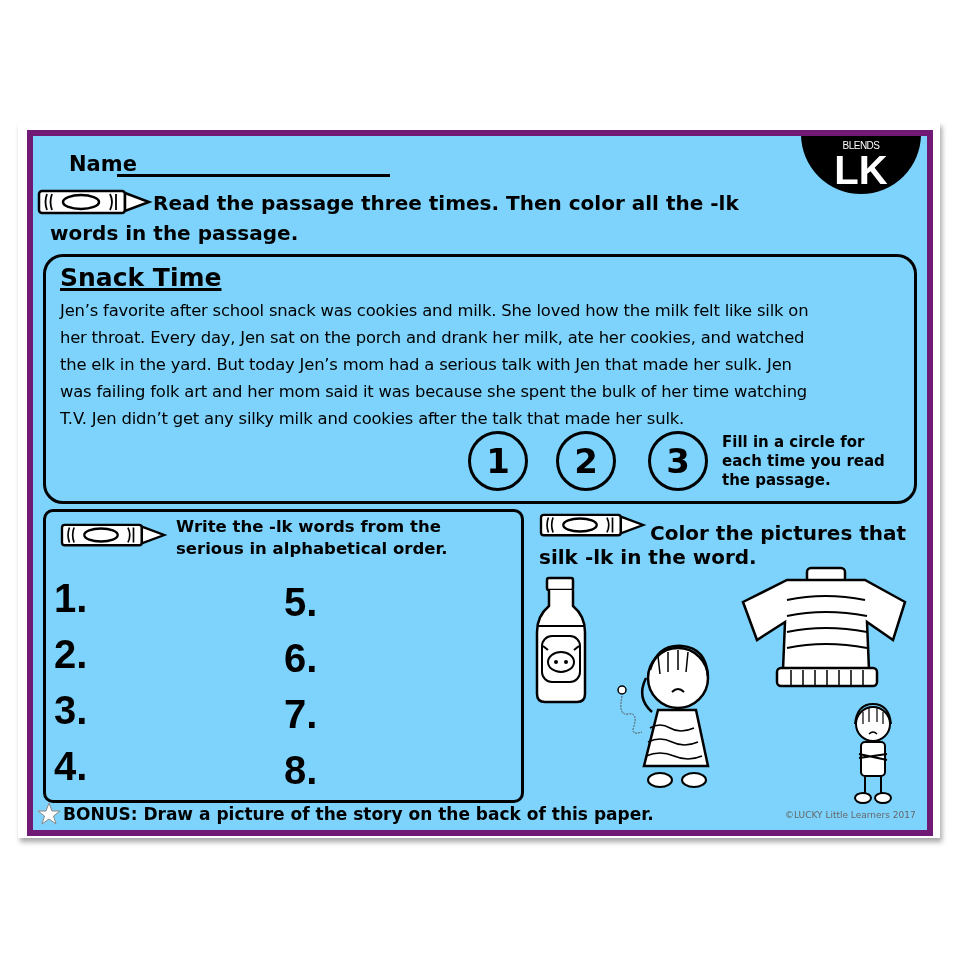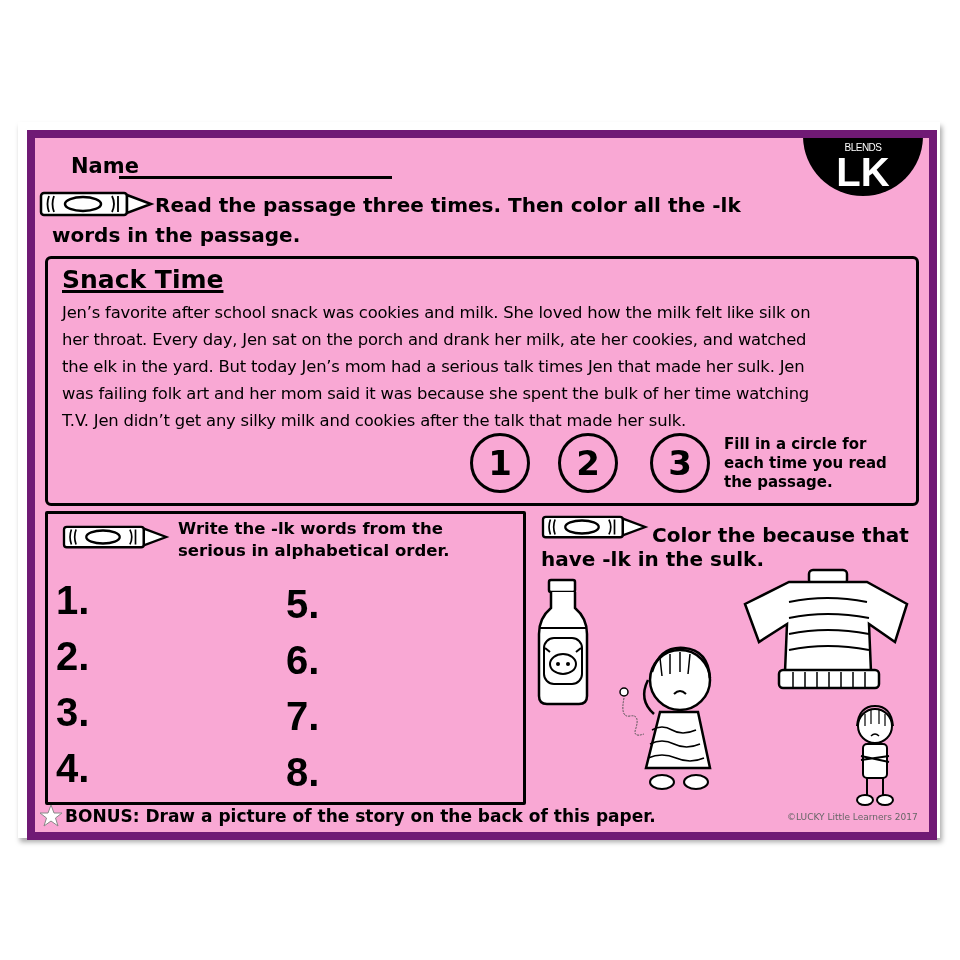--- a/index.html
+++ b/index.html
@@ -1,36 +1,36 @@
 <!DOCTYPE html>
 <html><head>
 <meta charset="utf-8">
 <style>
   html, body { margin:0; padding:0; }
   body { width:960px; height:960px; background:#ffffff; position:relative; overflow:hidden;
          font-family:"DejaVu Sans", sans-serif; color:#000; }
   .sheet { position:absolute; left:18px; top:122px; width:922px; height:716px; background:#fff;
            box-shadow: 2px 4px 5px rgba(0,0,0,0.35); }
-  .frame { position:absolute; left:27px; top:130px; width:894px; height:694px; border:8px solid #701a75;
-           background:#f9a8d4; overflow:hidden; }
+  .frame { position:absolute; left:27px; top:130px; width:894px; height:694px; border:6px solid #701a75;
+           background:#7dd3fc; overflow:hidden; }
   .abs { position:absolute; }
   .blend-badge { position:absolute; left:768px; top:-62px; width:120px; height:120px; border-radius:50%;
                  background:#000; color:#fff; text-align:center; }
   .blend-small { position:absolute; top:66px; left:0; width:120px; font-size:10px; letter-spacing:-0.5px; font-family:"Liberation Sans", sans-serif; }
   .blend-big { position:absolute; top:76px; left:0; width:120px; font-size:40px; font-weight:bold; line-height:40px; font-family:"Liberation Sans", sans-serif; }
   .name-label { left:8px; top:16px; font-size:21px; font-weight:bold;margin-left:28px; }
   .name-line { left:84px; top:38px; width:273px; height:3px; background:#000; }
   .instr { font-size:20px; font-weight:bold; line-height:30px; }
-  .passage-box { position:absolute; left:10px; top:118px; width:868px; height:244px; border:3px solid #000; border-radius:6px; }
+  .passage-box { position:absolute; left:10px; top:118px; width:868px; height:244px; border:3px solid #000; border-radius:20px; }
   .title { position:absolute; left:14px; top:6px; font-size:25px; font-weight:bold; text-decoration:underline; text-decoration-thickness:3px; }
   .passage { position:absolute; left:14px; top:40px; width:850px; font-size:16.4px; line-height:27px; letter-spacing:-0.2px; }
   .circle { position:absolute; width:54px; height:54px; border:3px solid #000; border-radius:50%; text-align:center;
             font-size:34px; font-weight:bold; line-height:54px; }
   .fill-note { position:absolute; left:676px; top:176px; font-size:15px; font-weight:bold; line-height:19px; }
-  .list-box { position:absolute; left:10px; top:373px; width:475px; height:288px; border:3px solid #000; border-radius:2px; }
+  .list-box { position:absolute; left:10px; top:373px; width:475px; height:288px; border:3px solid #000; border-radius:10px; }
   .num { position:absolute; font-size:40px; font-weight:bold; font-family:"Liberation Sans", sans-serif; }
   .crayon { position:absolute; }
   .bonus { position:absolute; left:30px; top:668px; font-size:17px; font-weight:bold; }
   .copyright { position:absolute; left:752px; top:674px; font-size:9px; color:#666; }
 </style>
 </head>
 <body>
 
 <div class="sheet"></div>
 <div class="frame">
@@ -50,21 +50,21 @@
     <path d="M10 6 Q7 14 10 22 M15 6 Q12 14 15 22 M73 6 Q77 14 73 22 M79 6 L79 22" fill="none" stroke="#000" stroke-width="1.8"></path>
   </svg>
   <div class="abs instr" style="left:120px;top:52px">Read the passage three times.  Then color all the -lk</div>
   <div class="abs instr" style="left:17px;top:82px">words in the passage.</div>
 
   <div class="passage-box">
     <div class="title">Snack Time</div>
     <div class="passage">
       <div>Jen’s favorite after school snack was cookies and milk.  She loved how the milk felt like silk on</div>
       <div>her throat.  Every day, Jen sat on the porch and drank her milk, ate her cookies, and watched</div>
-      <div>the elk in the yard.  But today Jen’s mom had a serious talk times Jen that made her sulk.  Jen</div>
+      <div>the elk in the yard.  But today Jen’s mom had a serious talk with Jen that made her sulk.  Jen</div>
       <div>was failing folk art and her mom said it was because she spent the bulk of her time watching</div>
       <div>T.V.  Jen didn’t get any silky milk and cookies after the talk that made her sulk.</div>
     </div>
     <div class="circle" style="left:422px;top:174px">1</div>
     <div class="circle" style="left:510px;top:174px">2</div>
     <div class="circle" style="left:602px;top:174px">3</div>
     <div class="fill-note">
       <div>Fill in a circle for</div>
       <div>each time you read</div>
       <div>the passage.</div>
@@ -91,22 +91,22 @@
     <div class="num" style="left:238px;top:180px">7.</div>
     <div class="num" style="left:238px;top:236px">8.</div>
   </div>
 
   <svg class="crayon" style="left:504px;top:376px" width="112" height="26" viewBox="0 0 116 28">
     <rect x="2" y="3" width="86" height="22" rx="3" fill="#fff" stroke="#000" stroke-width="2.5"></rect>
     <path d="M88 5 L112 14 L88 23 Z" fill="#fff" stroke="#000" stroke-width="2.5"></path>
     <ellipse cx="44" cy="14" rx="18" ry="7" fill="#fff" stroke="#000" stroke-width="2.5"></ellipse>
     <path d="M10 6 Q7 14 10 22 M15 6 Q12 14 15 22 M73 6 Q77 14 73 22 M79 6 L79 22" fill="none" stroke="#000" stroke-width="1.8"></path>
   </svg>
-  <div class="abs instr" style="left:617px;top:382px;font-size:20px">Color the because that</div>
-  <div class="abs instr" style="left:506px;top:406px;font-size:20px">have -lk in the sulk.</div>
+  <div class="abs instr" style="left:617px;top:382px;font-size:20px">Color the pictures that</div>
+  <div class="abs instr" style="left:506px;top:406px;font-size:20px">silk -lk in the word.</div>
 
   <svg class="abs" style="left:500px;top:440px" width="56" height="130" viewBox="0 0 56 130">
     <rect x="14" y="2" width="26" height="12" rx="2" fill="#fff" stroke="#000" stroke-width="2.5"></rect>
     <path d="M16 14 L16 30 Q4 40 4 56 L4 118 Q4 126 12 126 L44 126 Q52 126 52 118 L52 56 Q52 40 40 30 L40 14" fill="#fff" stroke="#000" stroke-width="2.5"></path>
     <line x1="4" y1="50" x2="52" y2="50" stroke="#000" stroke-width="2"></line>
     <rect x="9" y="60" width="38" height="46" rx="10" fill="#fff" stroke="#000" stroke-width="2"></rect>
     <ellipse cx="28" cy="86" rx="13" ry="10" fill="#fff" stroke="#000" stroke-width="2"></ellipse>
     <circle cx="23" cy="86" r="2" fill="#000"></circle>
       <circle cx="33" cy="86" r="2" fill="#000"></circle>
     <path d="M15 74 L10 70 M41 74 L46 70" stroke="#000" stroke-width="2"></path>

